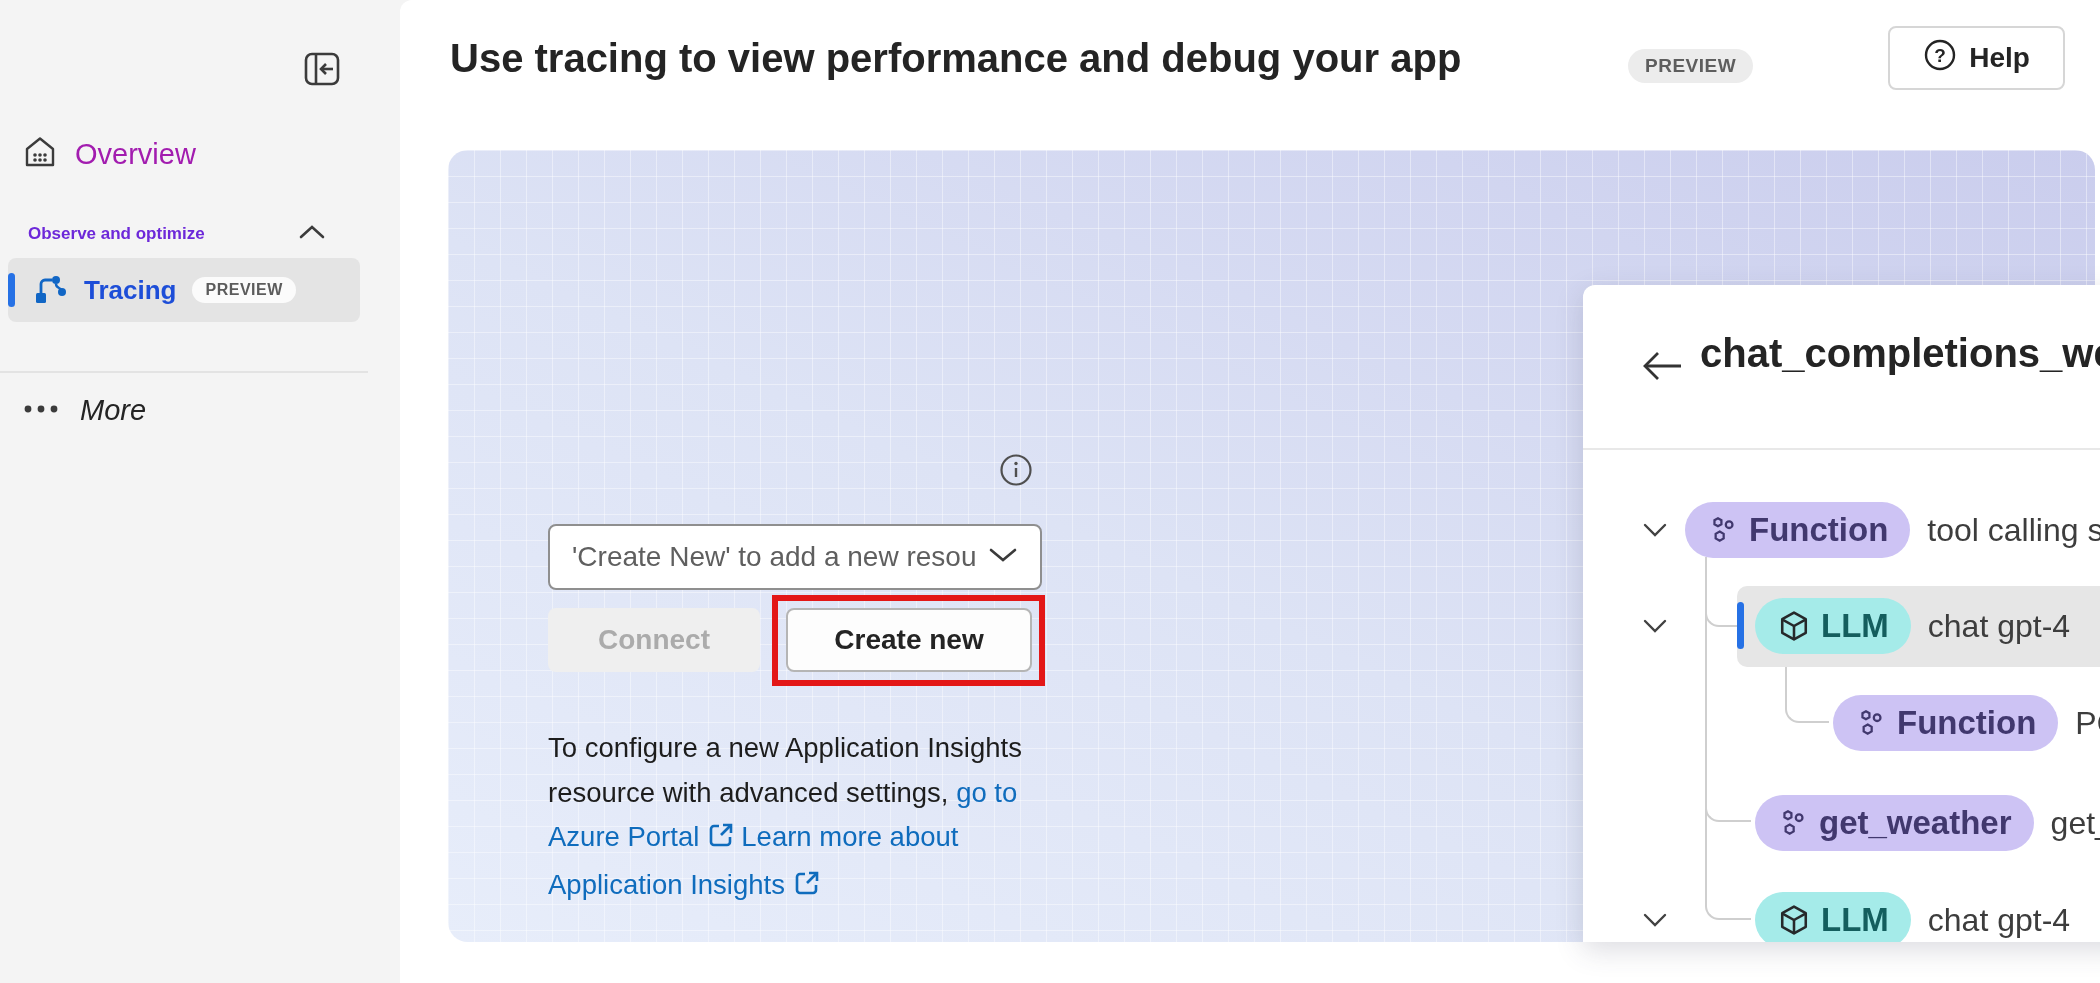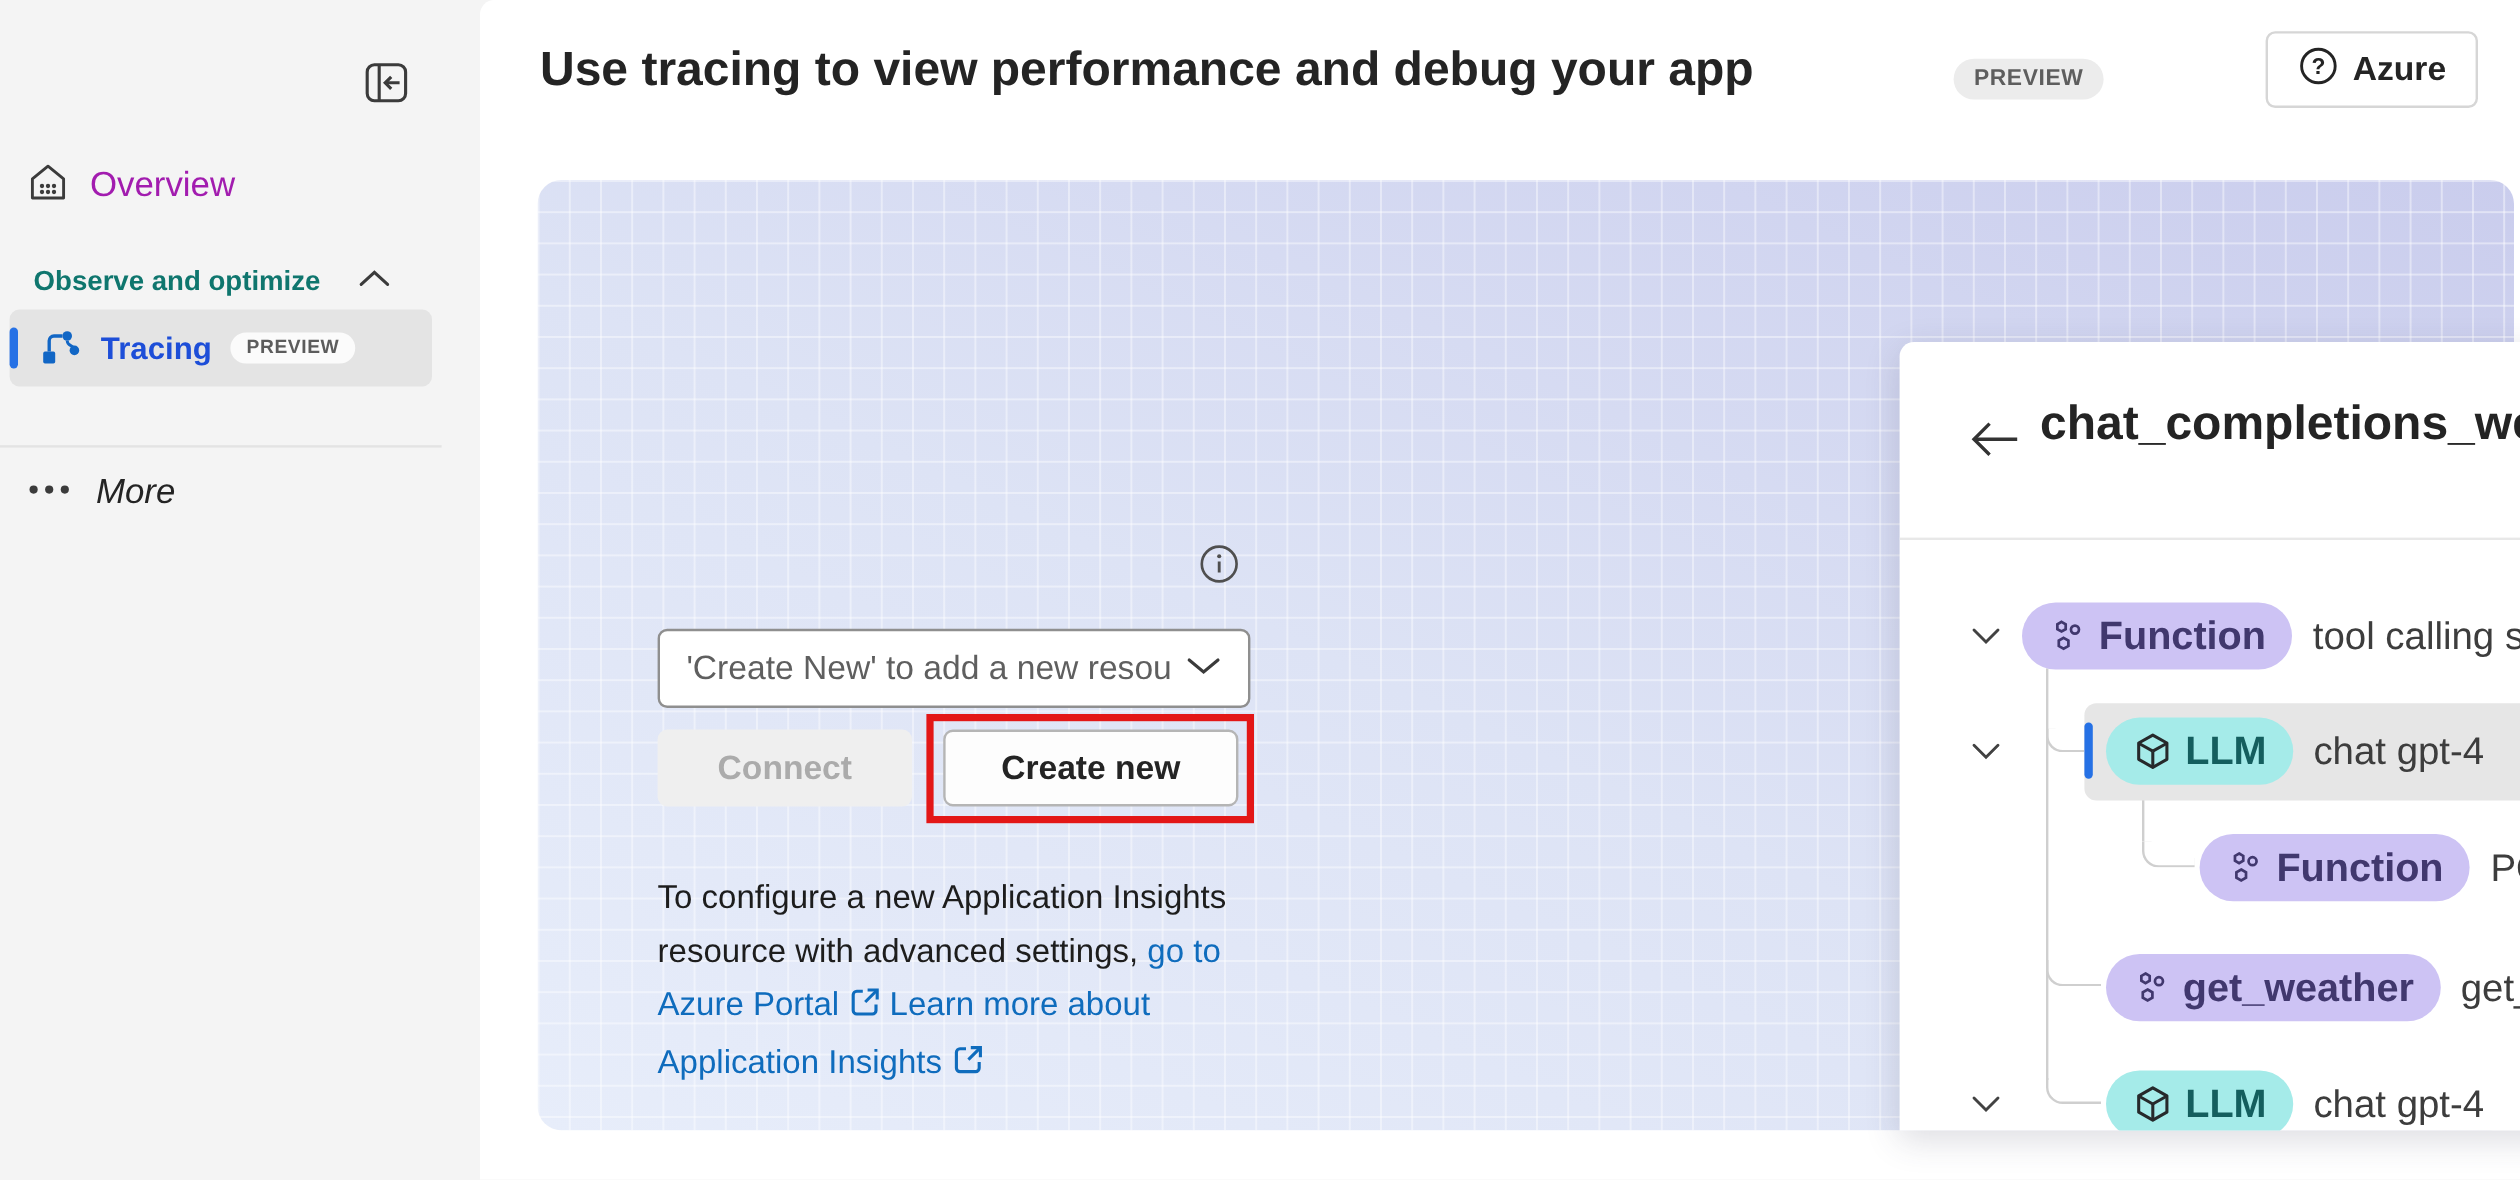--- a/index.html
+++ b/index.html
@@ -7,21 +7,21 @@
     font-family:"Liberation Sans","DejaVu Sans",sans-serif; background:#f4f4f4; }
 
   
   #sidebar { position:absolute; left:0; top:0; width:400px; height:983px; background:#f4f4f4; }
   #collapse-btn { position:absolute; left:303px; top:52px; width:38px; height:36px;
     background:transparent; border:none; cursor:pointer; }
   .nav-row { position:absolute; display:flex; align-items:center; }
   #nav-overview { left:22px; top:126px; width:340px; height:56px; gap:17px; }
   #nav-overview .lbl { font-size:29px; color:#a21caf; }
   #section-hdr { left:28px; top:212px; width:334px; height:44px; display:flex; align-items:center; position:absolute; }
-  #section-hdr .lbl { font-size:23px; font-weight:bold; color:#0f766e; flex:1; }
+  #section-hdr .lbl { font-size:17px; font-weight:bold; color:#6d28d9; flex:1; }
   #nav-tracing { left:8px; top:258px; width:352px; height:64px; background:#e4e4e4; border-radius:8px; gap:0; }
   #nav-tracing .bar { position:absolute; left:0px; top:15px; width:7px; height:34px; border-radius:4px; background:#2671e5; }
   #nav-tracing .ticon { margin-left:24px; }
   #nav-tracing .lbl { font-size:26px; font-weight:bold; color:#1d4ed8; margin-left:16px; }
   .preview-pill-side { margin-left:16px; background:#fbfbfb; color:#5c5c5c; font-size:16px;
     font-weight:bold; letter-spacing:.5px; padding:4px 13px; border-radius:14px; }
   #side-divider { position:absolute; left:0; top:371px; width:368px; height:2px; background:#e3e3e3; }
   #nav-more { left:22px; top:384px; width:340px; height:52px; gap:18px;font-style:italic; }
   #nav-more .lbl { font-size:29px; color:#242424; }
 
@@ -169,21 +169,21 @@
 <div id="main">
   <h1 id="page-title">Use tracing to view performance and debug your app</h1>
   <span id="title-preview">PREVIEW</span>
   <button id="help-btn">
     <span>
       <svg width="34" height="34" viewBox="0 0 34 34">
         <circle cx="17" cy="17" r="14" fill="none" stroke="#242424" stroke-width="2.4"></circle>
         <text x="17" y="24" text-anchor="middle" font-size="19" font-weight="bold" fill="#242424" font-family="Liberation Sans, sans-serif">?</text>
       </svg>
     </span>
-    <span>Azure</span>
+    <span>Help</span>
   </button>
 
   <div id="setup-panel">
 
     <span id="info-icon">
       <svg width="36" height="36" viewBox="0 0 36 36">
         <circle cx="18" cy="18" r="14.5" fill="none" stroke="#4f4f4f" stroke-width="2.2"></circle>
         <line x1="18" y1="16" x2="18" y2="25" stroke="#4f4f4f" stroke-width="2.4"></line>
         <circle cx="18" cy="11.5" r="1.7" fill="#4f4f4f"></circle>
       </svg>

